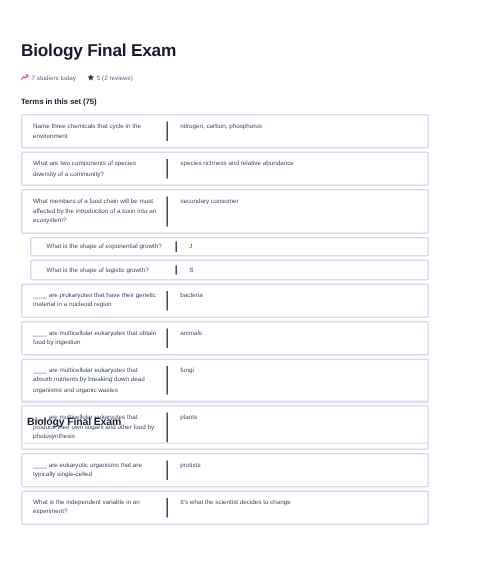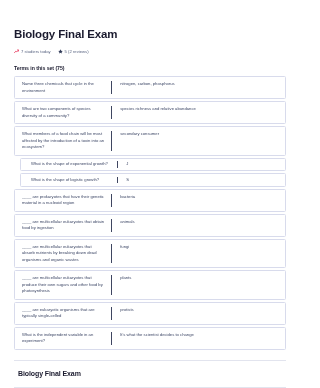--- a/index.html
+++ b/index.html
@@ -10,21 +10,21 @@
     width: 300px;
     height: 388px;
     background: #ffffff;
     font-family: "Liberation Sans", sans-serif;
     color: #2e3856;
     overflow: hidden;
   }
 
   .page {
     width: 300px;
-    height: 388px;
+    height: 296px;
     position: relative;
     background: #ffffff;
     box-sizing: border-box;
   }
 
   
   .header {
     padding: 28px 14px 0 14px;
   }
   .set-title {

